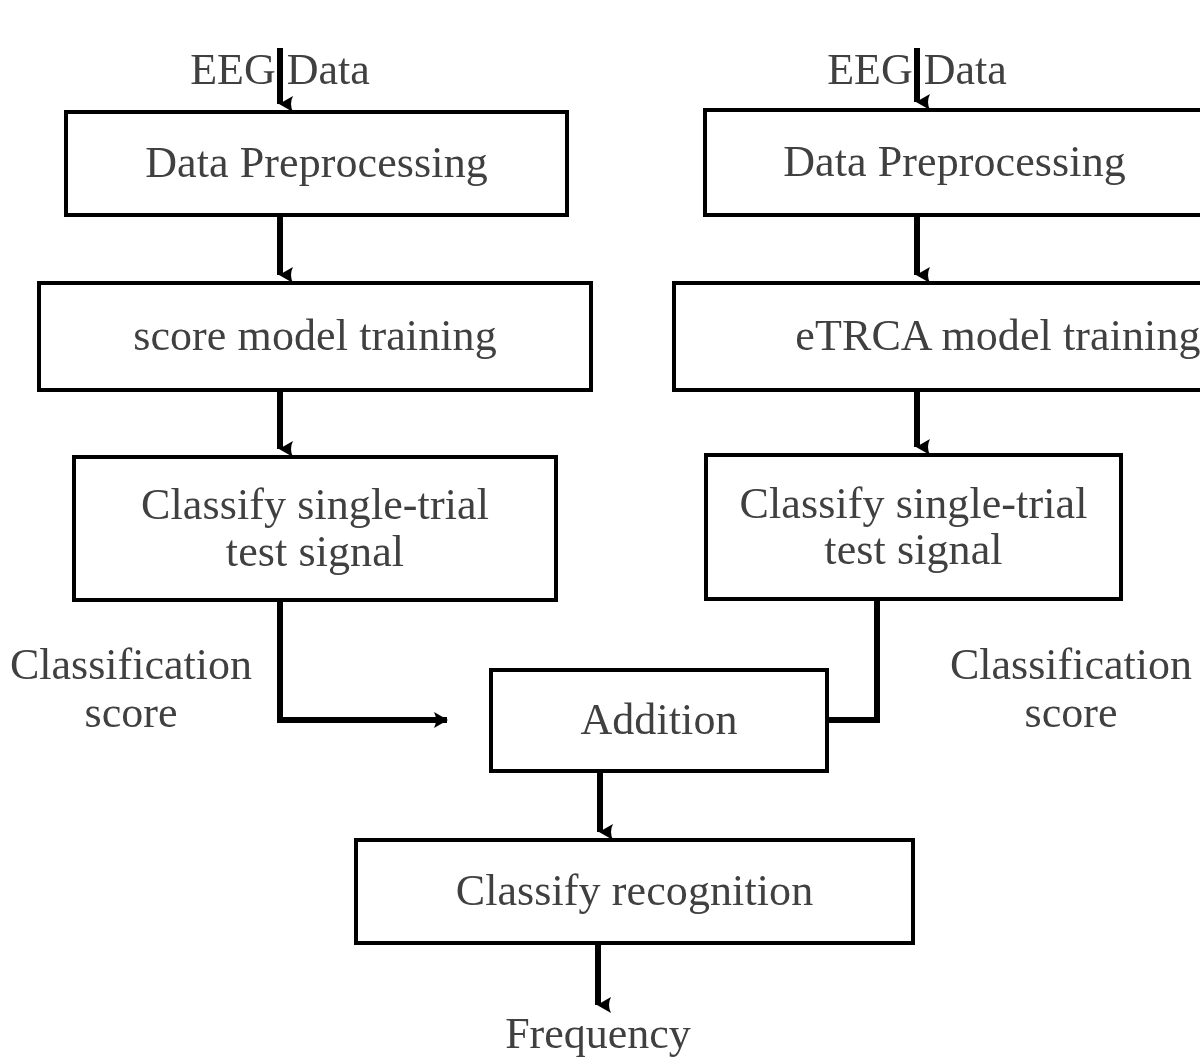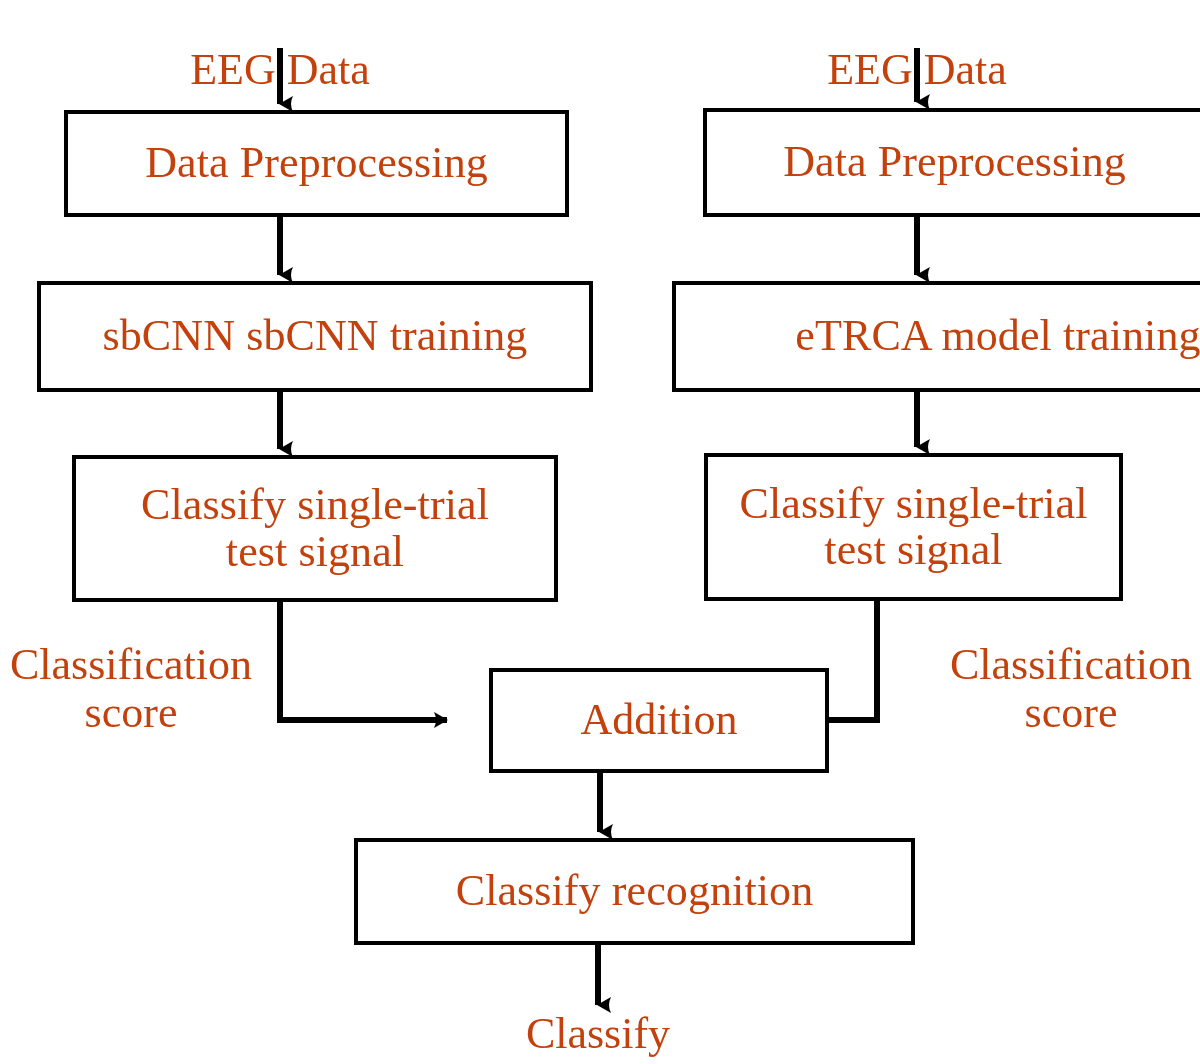--- a/index.html
+++ b/index.html
@@ -6,21 +6,21 @@
     margin: 0;
     padding: 0;
     background: #ffffff;
   }
   #canvas {
     position: relative;
     width: 1200px;
     height: 1064px;
     background: #ffffff;
     font-family: "Liberation Serif", "DejaVu Serif", serif;
-    color: #c2410c;
+    color: #404040;
     overflow: hidden;
   }
   .box {
     position: absolute;
     border: 4px solid #000000;
     background: #ffffff;
     box-sizing: border-box;
     display: flex;
     align-items: center;
     justify-content: center;
@@ -92,28 +92,28 @@
   <div class="free-label" style="left:767px; top:-2px; width:300px;">
     <span>EEG Data</span>
   </div>
 
   <div class="free-label" style="left:0px; top:641px; width:262px;">Classification
 score</div>
 
   <div class="free-label" style="left:940px; top:641px; width:262px;">Classification
 score</div>
 
-  <div class="free-label" style="left:448px; top:1010px; width:300px;">Classify</div>
+  <div class="free-label" style="left:448px; top:1010px; width:300px;">Frequency</div>
 
   <div class="box" style="left:28px; top:110px; width:505px; height:107px;">
     <span class="box-label">Data Preprocessing</span>
   </div>
 
   <div class="box" style="left:1px; top:281px; width:556px; height:111px;">
-    <span class="box-label">sbCNN sbCNN training</span>
+    <span class="box-label">score model training</span>
   </div>
 
   <div class="box" style="left:36px; top:455px; width:486px; height:147px;">
     <span class="box-label">Classify single-trial
 test signal</span>
   </div>
 
   <div class="box" style="left:667px; top:108px; width:503px; height:109px;">
     <span class="box-label">Data Preprocessing</span>
   </div>

